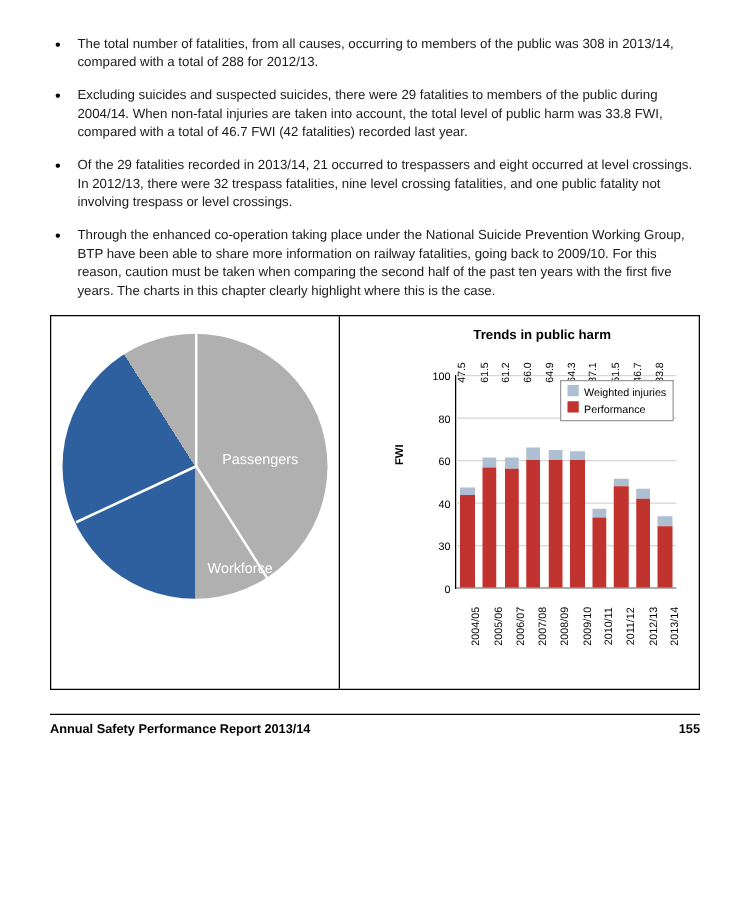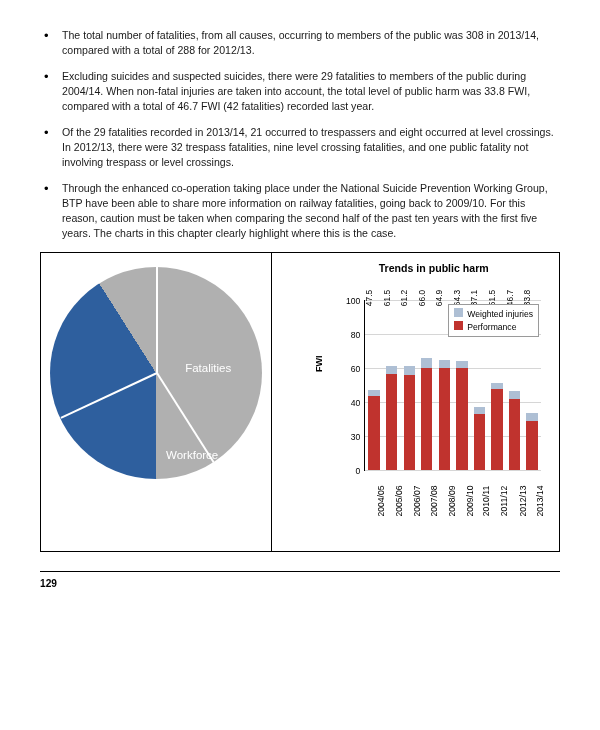--- a/index.html
+++ b/index.html
@@ -297,21 +297,21 @@
 
   <div class="figure-box">
 
     <div class="fig-left">
       <div class="pie-wrap">
         <div class="pie">
           <div class="pie-sep" style="transform: rotate(180deg);"></div>
           <div class="pie-sep" style="transform: rotate(-32.4deg);"></div>
           <div class="pie-sep" style="transform: rotate(65deg);"></div>
         </div>
-        <div class="pie-label passengers">Fatalities</div>
+        <div class="pie-label passengers">Passengers</div>
         <div class="pie-label workforce">Workforce</div>
       </div>
     </div>
 
     <div class="fig-right">
       <div class="fig-title">Trends in public harm</div>
 
       <div class="chart">
         <div class="ylabel">FWI</div>
 
@@ -430,16 +430,17 @@
           <div class="xtick"><span>2010/11</span></div>
           <div class="xtick"><span>2011/12</span></div>
           <div class="xtick"><span>2012/13</span></div>
           <div class="xtick"><span>2013/14</span></div>
         </div>
       </div>
     </div>
   </div>
 
   <div class="footer">
-    <span>129</span>
+    <span>Annual Safety Performance Report 2013/14</span>
+    <span>155</span>
   </div>
 
 </div>
 
 </body></html>

